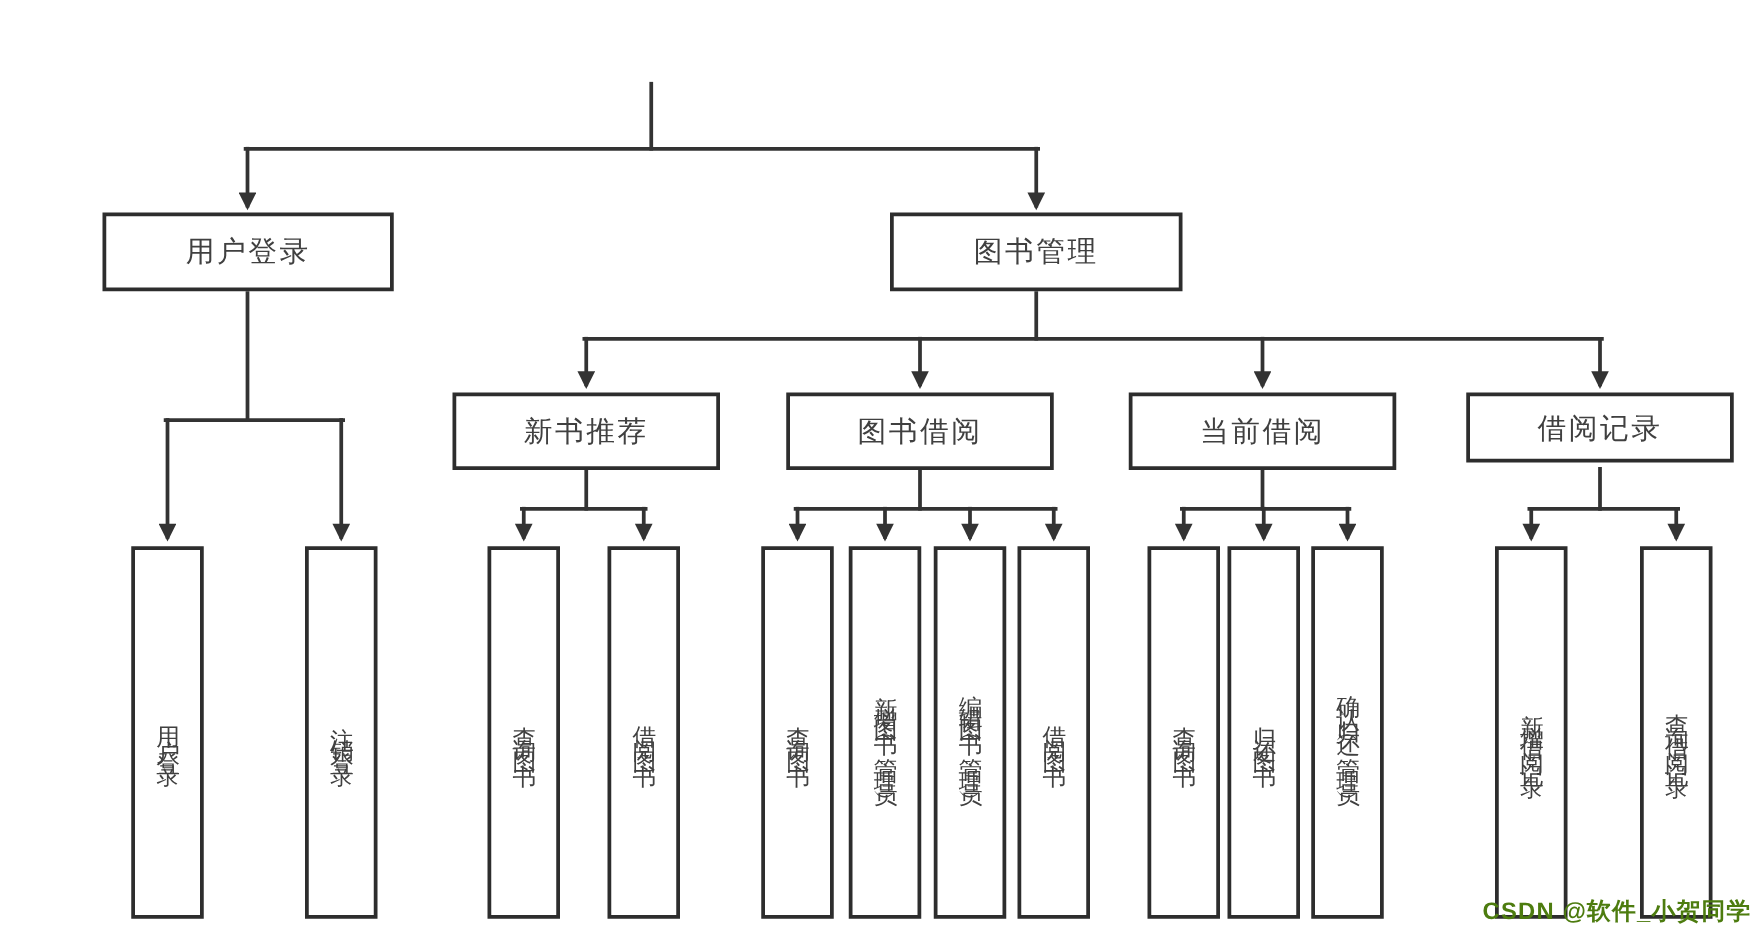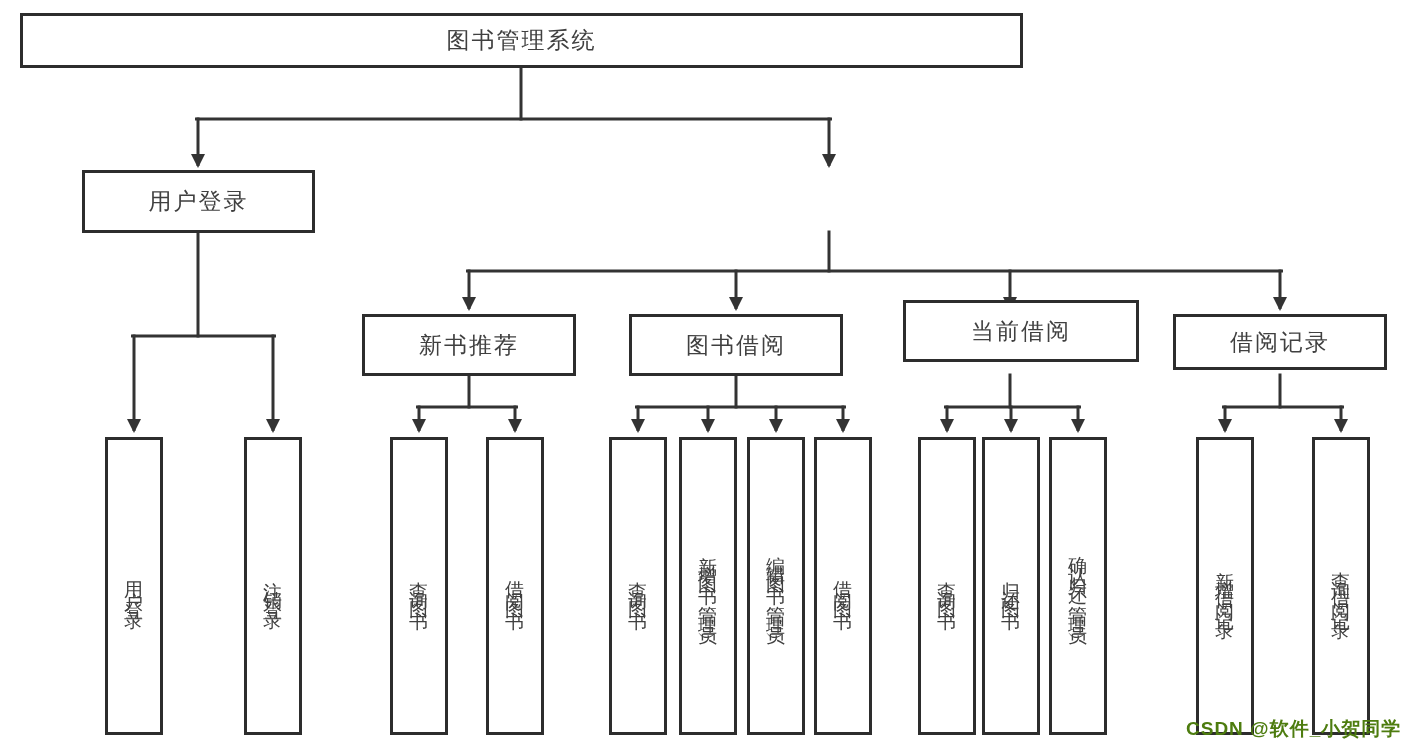--- a/index.html
+++ b/index.html
@@ -93,35 +93,35 @@
     </g>
 
     <g>
       <line class="wire joint" x1="1280" y1="375" x2="1280" y2="407"></line>
       <line class="wire joint" x1="1223.5" y1="407" x2="1342.5" y2="407"></line>
       <line class="wire" x1="1225" y1="405.5" x2="1225" y2="431" marker-end="url(#arrow)"></line>
       <line class="wire" x1="1341" y1="405.5" x2="1341" y2="431" marker-end="url(#arrow)"></line>
     </g>
   </svg>
 
-  <div class="hbox" style="left:20px;top:13px;width:1003px;height:55px">
-    <span class="hlabel">图书管理系统</span>
-  </div>
 
   <div class="hbox" style="left:82px;top:170px;width:233px;height:63px">
     <span class="hlabel">用户登录</span>
+  </div>
+  <div class="hbox" style="left:712px;top:170px;width:234px;height:63px">
+    <span class="hlabel">图书管理</span>
   </div>
 
   <div class="hbox" style="left:629px;top:314px;width:214px;height:62px">
     <span class="hlabel">图书借阅</span>
   </div>
   <div class="hbox" style="left:362px;top:314px;width:214px;height:62px">
     <span class="hlabel">新书推荐</span>
   </div>
-  <div class="hbox" style="left:903px;top:300px;width:236px;height:62px">
+  <div class="hbox" style="left:903px;top:314px;width:214px;height:62px">
     <span class="hlabel">当前借阅</span>
   </div>
   <div class="hbox" style="left:1173px;top:314px;width:214px;height:56px">
     <span class="hlabel">借阅记录</span>
   </div>
 
   <div class="vbox" style="left:105px">
     <span class="vlabel">用户登录</span>
   </div>
   <div class="vbox" style="left:244px">

